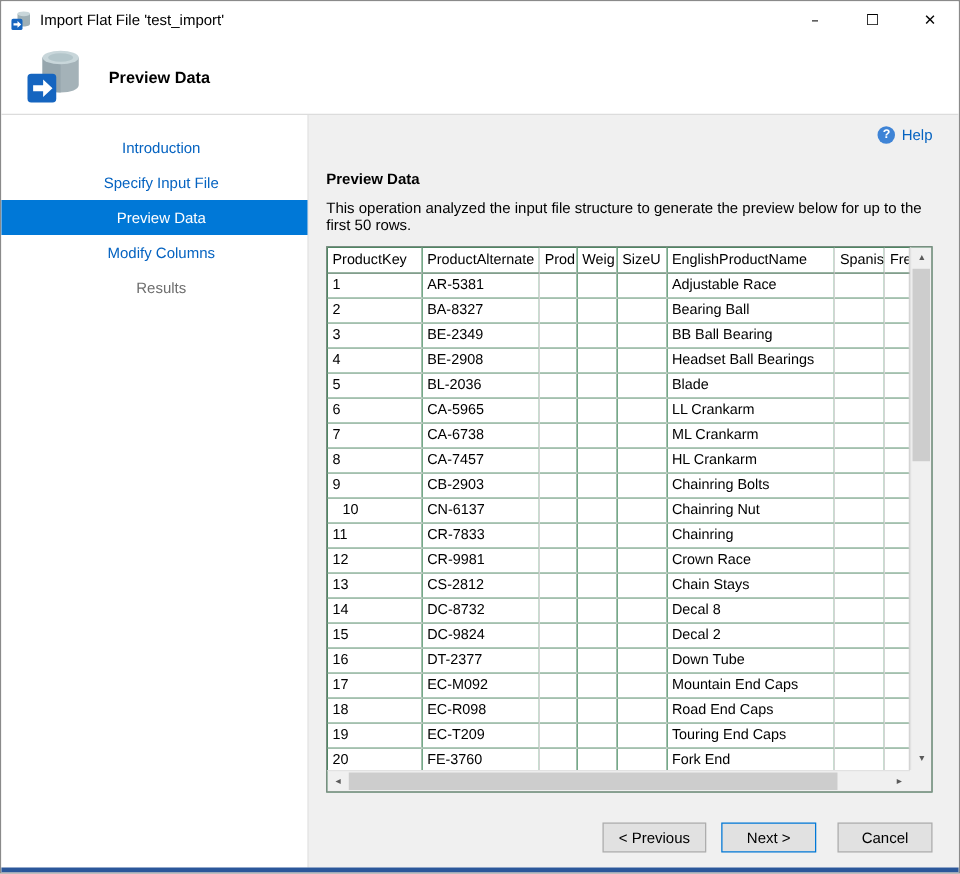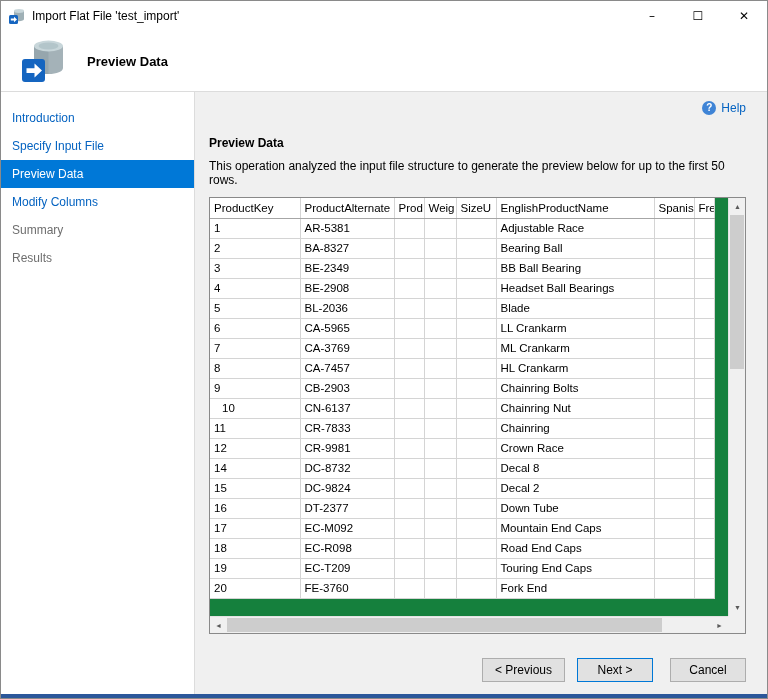--- a/index.html
+++ b/index.html
@@ -26,21 +26,21 @@
     font-family:"DejaVu Sans", sans-serif; font-size:12px; color:#000; cursor:pointer;
   }
 
   
   .header { height:61px; flex:none; background:#fff; display:flex; align-items:center;
     padding-left:20px; border-bottom:1px solid #dcdcdc; }
   .header-title { font-weight:bold; font-size:13px; margin-left:20px; }
 
   
   .bodyrow { flex:1; display:flex; min-height:0; }
-  .sidebar { width:194px; flex:none; background:#fff; border-right:1px solid #dcdcdc; padding-top:12px; }
+  .sidebar { width:246px; flex:none; background:#fff; border-right:1px solid #dcdcdc; padding-top:12px;text-align:center; }
   .nav-item { padding:7px 0 7px 11px; font-size:12px; cursor:pointer; }
   .nav-item.link { color:var(--link,#0563c1); }
   .nav-item.selected { background:var(--accent,#0078d7); color:#fff; }
   .nav-item.disabled { color:#6e6e6e; cursor:default; }
 
   .main { flex:1; background:#f0f0f0; display:flex; flex-direction:column;
     padding:8px 21px 10px 14px; min-width:0; }
   .help-row { align-self:flex-end; display:flex; align-items:center; gap:5px;
     color:var(--link,#0563c1); cursor:pointer; height:16px; }
   .help-icon { width:14px; height:14px; border-radius:50%; background:#3f84d6; color:#fff;
@@ -120,21 +120,20 @@
     <span class="header-title">Preview Data</span>
   </div>
 
   <div class="bodyrow">
 
     <div class="sidebar" id="sidebar">
         <div class="nav-item link">Introduction</div>
         <div class="nav-item link">Specify Input File</div>
         <div class="nav-item selected">Preview Data</div>
         <div class="nav-item link">Modify Columns</div>
-        <div class="nav-item disabled">Summary</div>
         <div class="nav-item disabled">Results</div>
       </div>
 
     <div class="main">
       <div class="help-row">
         <span class="help-icon">?</span>
         <span>Help</span>
       </div>
 
       <div class="section-title">Preview Data</div>
@@ -211,21 +210,21 @@
                   <td style="width: 94px; max-width: 94px;">CA-5965</td>
                   <td style="width: 30px; max-width: 30px;"></td>
                   <td style="width: 32px; max-width: 32px;"></td>
                   <td style="width: 40px; max-width: 40px;"></td>
                   <td style="width: 158px; max-width: 158px;">LL Crankarm</td>
                   <td style="width: 40px; max-width: 40px;"></td>
                   <td style="width: 20px; max-width: 20px;"></td>
                 </tr>
                 <tr>
                   <td style="width: 90px; max-width: 90px;">7</td>
-                  <td style="width: 94px; max-width: 94px;">CA-3769</td>
+                  <td style="width: 94px; max-width: 94px;">CA-6738</td>
                   <td style="width: 30px; max-width: 30px;"></td>
                   <td style="width: 32px; max-width: 32px;"></td>
                   <td style="width: 40px; max-width: 40px;"></td>
                   <td style="width: 158px; max-width: 158px;">ML Crankarm</td>
                   <td style="width: 40px; max-width: 40px;"></td>
                   <td style="width: 20px; max-width: 20px;"></td>
                 </tr>
                 <tr>
                   <td style="width: 90px; max-width: 90px;">8</td>
                   <td style="width: 94px; max-width: 94px;">CA-7457</td>
@@ -266,20 +265,30 @@
                   <td style="width: 40px; max-width: 40px;"></td>
                   <td style="width: 20px; max-width: 20px;"></td>
                 </tr>
                 <tr>
                   <td style="width: 90px; max-width: 90px;">12</td>
                   <td style="width: 94px; max-width: 94px;">CR-9981</td>
                   <td style="width: 30px; max-width: 30px;"></td>
                   <td style="width: 32px; max-width: 32px;"></td>
                   <td style="width: 40px; max-width: 40px;"></td>
                   <td style="width: 158px; max-width: 158px;">Crown Race</td>
+                  <td style="width: 40px; max-width: 40px;"></td>
+                  <td style="width: 20px; max-width: 20px;"></td>
+                </tr>
+                <tr>
+                  <td style="width: 90px; max-width: 90px;">13</td>
+                  <td style="width: 94px; max-width: 94px;">CS-2812</td>
+                  <td style="width: 30px; max-width: 30px;"></td>
+                  <td style="width: 32px; max-width: 32px;"></td>
+                  <td style="width: 40px; max-width: 40px;"></td>
+                  <td style="width: 158px; max-width: 158px;">Chain Stays</td>
                   <td style="width: 40px; max-width: 40px;"></td>
                   <td style="width: 20px; max-width: 20px;"></td>
                 </tr>
                 <tr>
                   <td style="width: 90px; max-width: 90px;">14</td>
                   <td style="width: 94px; max-width: 94px;">DC-8732</td>
                   <td style="width: 30px; max-width: 30px;"></td>
                   <td style="width: 32px; max-width: 32px;"></td>
                   <td style="width: 40px; max-width: 40px;"></td>
                   <td style="width: 158px; max-width: 158px;">Decal 8</td>

